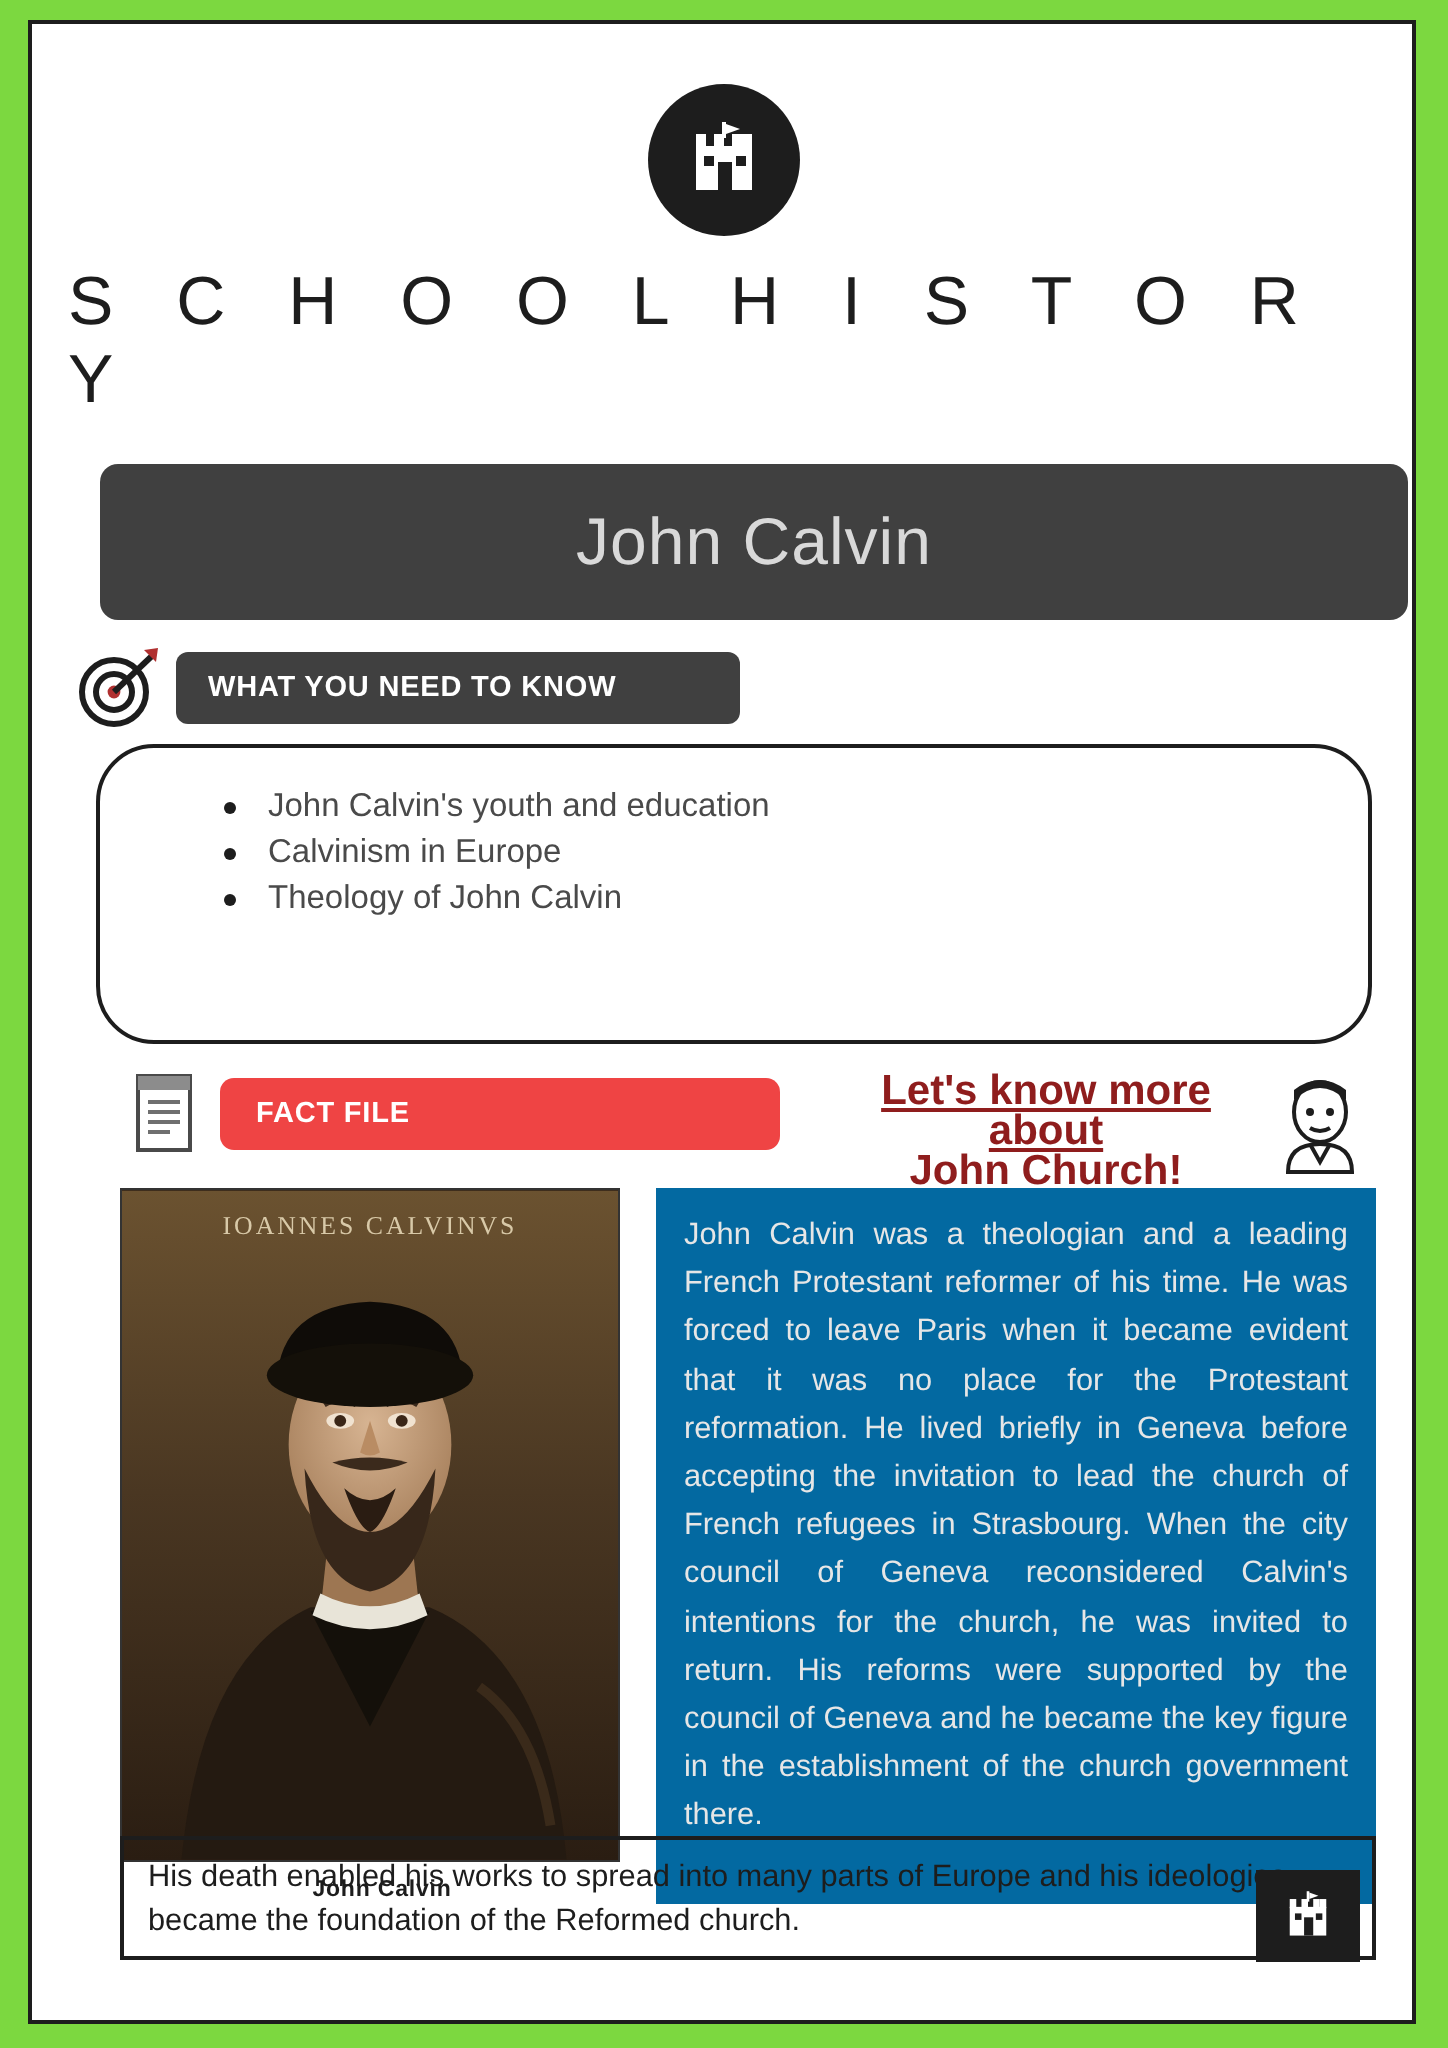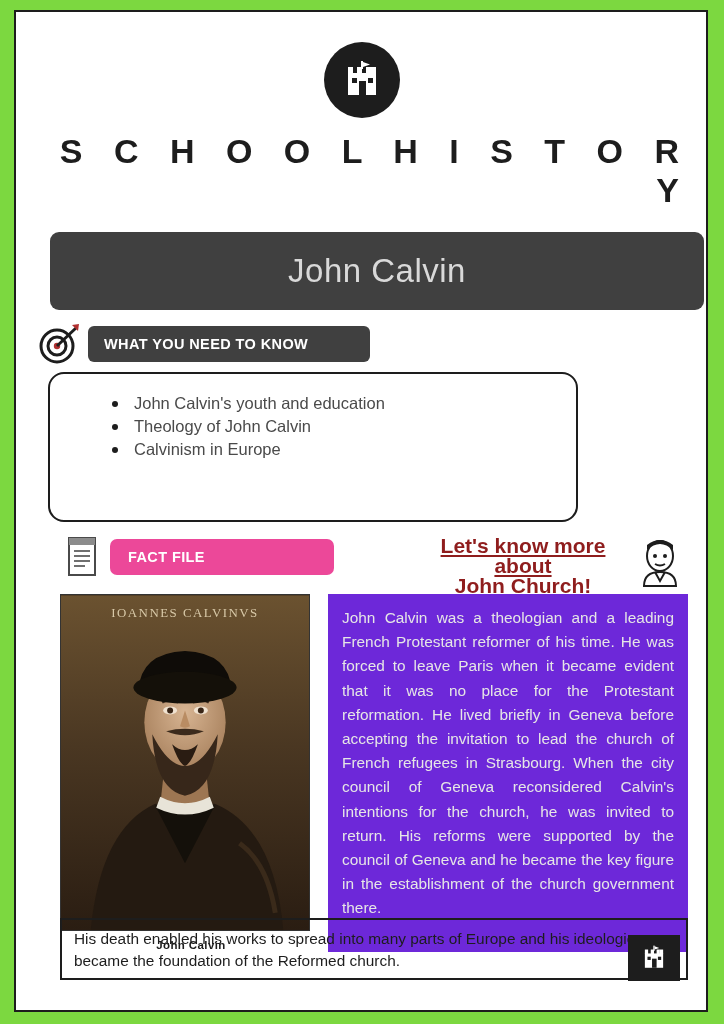--- a/index.html
+++ b/index.html
@@ -43,23 +43,23 @@
     height: 76px;
     border-radius: 50%;
     background: #1d1d1d;
     display: flex;
     align-items: center;
     justify-content: center;
   }
   .logo-circle svg { display: block; }
 
   .brand {
-    text-align: right;
+    text-align: left;
     font-size: 34px;
-    font-weight: bold;
+    font-weight: normal;
     letter-spacing: 11px;
     color: #1d1d1d;
     margin-top: 14px;
     font-family: "Liberation Sans", sans-serif;
   }
 
   
   .title-bar {
     margin-top: 22px;
     margin-left: 16px;
@@ -107,24 +107,24 @@
     color: #ffffff;
     font-size: 14.5px;
     font-weight: bold;
     letter-spacing: 0.4px;
   }
 
   
   .bullet-box {
     margin-top: 8px;
     margin-left: 14px;
-    width: 530px;
+    width: 638px;
     min-height: 150px;
     border: 2px solid #1d1d1d;
-    border-radius: 16px;
+    border-radius: 29px;
     box-sizing: border-box;
     padding: 18px 10px 16px 44px;
   }
   .bullet-box ul {
     margin: 0;
     padding: 0 0 0 18px;
     list-style: none;
   }
   .bullet-box li {
     position: relative;
@@ -154,23 +154,23 @@
     position: absolute;
     left: 32px;
     top: 0;
     width: 34px;
     height: 42px;
   }
   .fact-tab {
     position: absolute;
     left: 76px;
     top: 3px;
-    width: 224px;
+    width: 280px;
     height: 36px;
-    background: #ec4899;
+    background: #ef4444;
     border-radius: 7px;
     display: flex;
     align-items: center;
     padding-left: 18px;
     box-sizing: border-box;
   }
   .know-more {
     position: absolute;
     right: 62px;
     top: 0;
@@ -219,21 +219,21 @@
     color: #1d1d1d;
     margin-top: 8px;
     letter-spacing: 0.4px;
   }
   .para-box {
     position: absolute;
     left: 268px;
     top: 0;
     width: 360px;
     height: 358px;
-    background: #6d28d9;
+    background: #0369a1;
     box-sizing: border-box;
     padding: 12px 14px;
   }
   .para-box p {
     margin: 0;
     color: #e6e6e6;
     font-size: 15.4px;
     line-height: 24.2px;
     text-align: justify;
   }
@@ -307,22 +307,22 @@
         </svg>
       </span>
       <div class="tab">
         <span class="tab-label">WHAT YOU NEED TO KNOW</span>
       </div>
     </div>
 
     <div class="bullet-box">
       <ul>
         <li>John Calvin's youth and education</li>
+        <li>Calvinism in Europe</li>
         <li>Theology of John Calvin</li>
-        <li>Calvinism in Europe</li>
       </ul>
     </div>
 
     <div class="fact-head">
       <span class="doc-icon">
         <svg width="34" height="42" viewBox="0 0 34 42" aria-hidden="true">
           <rect x="3" y="2" width="26" height="37" fill="#ffffff" stroke="#4a4a4a" stroke-width="2"></rect>
           <rect x="3" y="2" width="26" height="7" fill="#8c8c8c"></rect>
           <line x1="8" y1="15" x2="24" y2="15" stroke="#6f6f6f" stroke-width="2"></line>
           <line x1="8" y1="20" x2="24" y2="20" stroke="#6f6f6f" stroke-width="2"></line>

